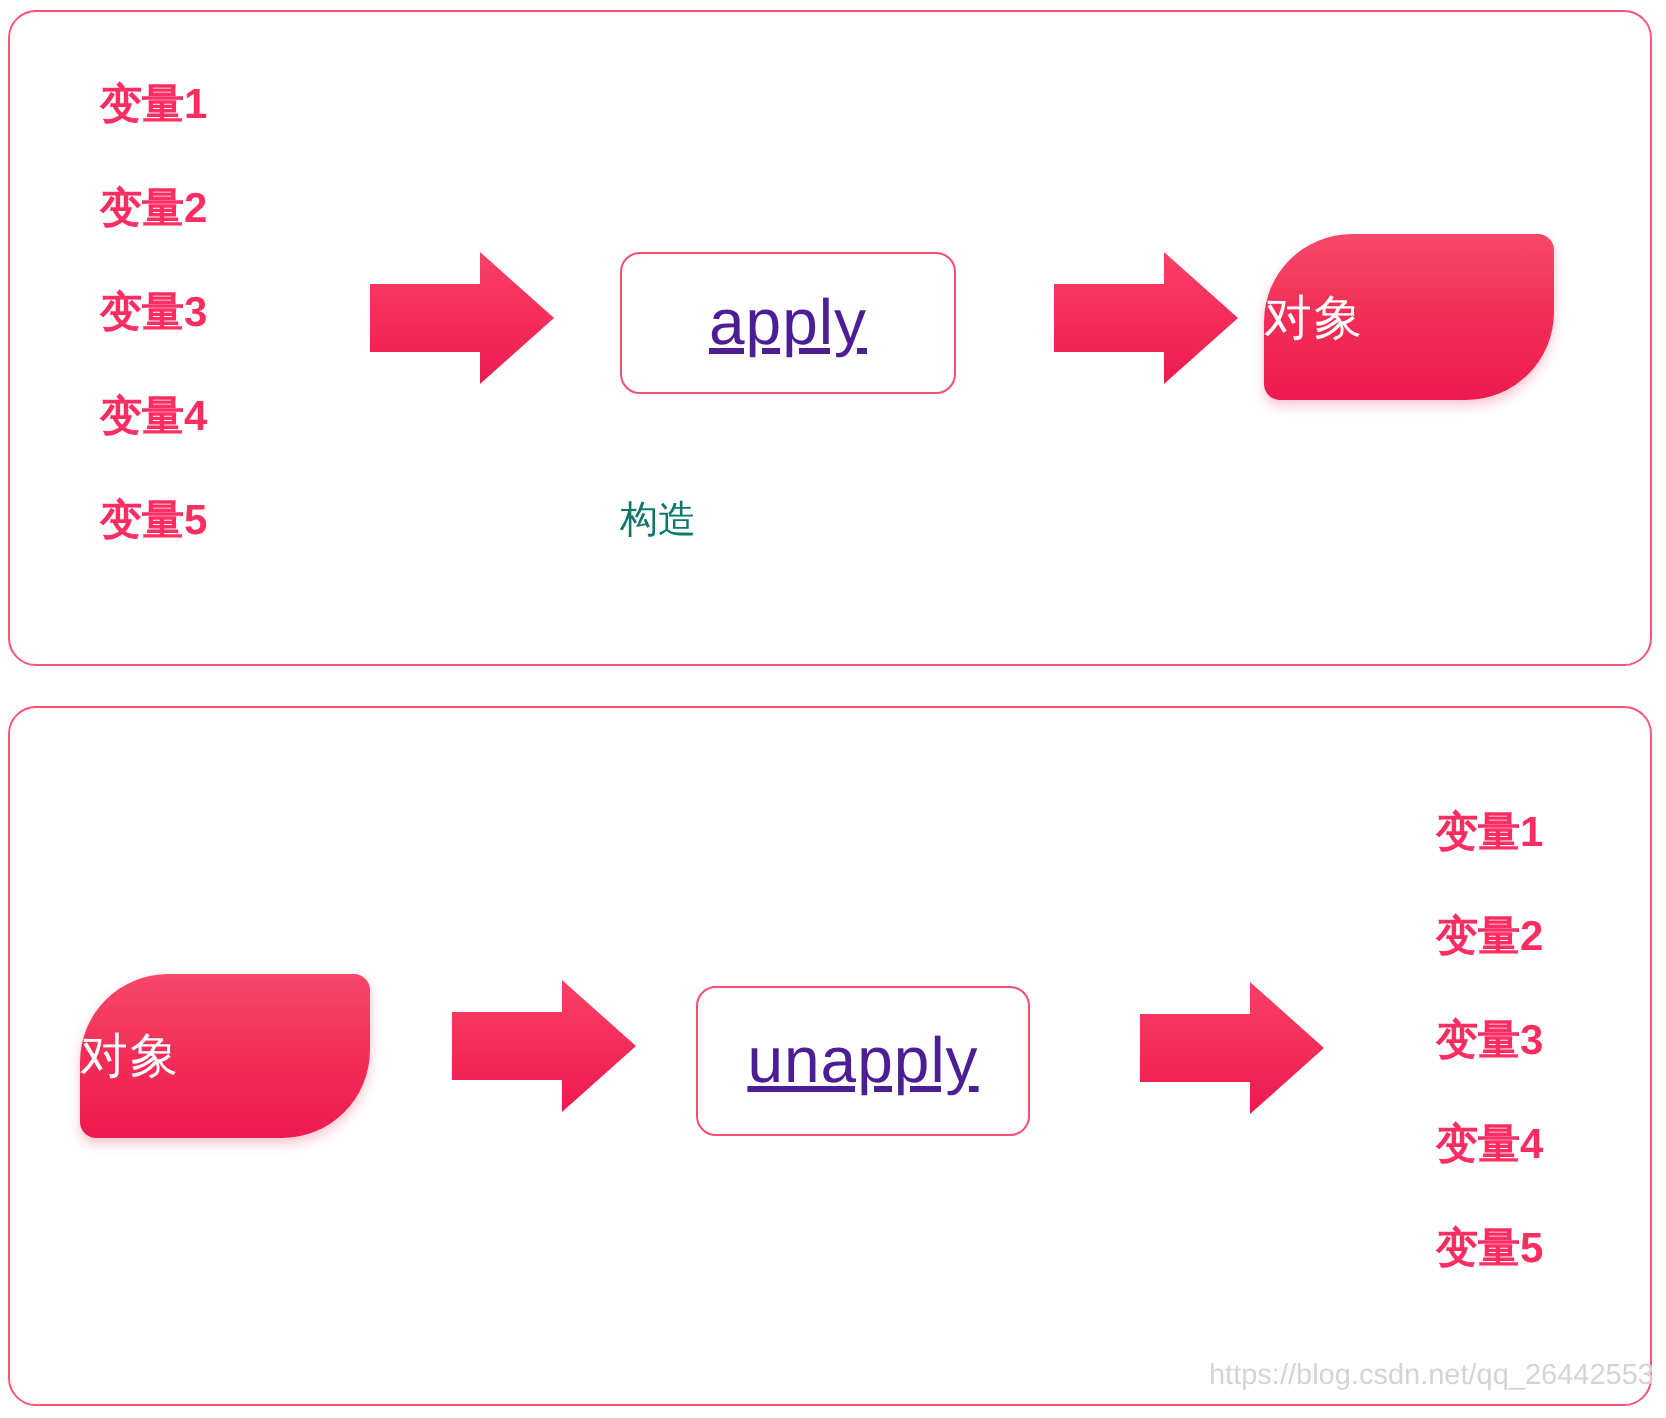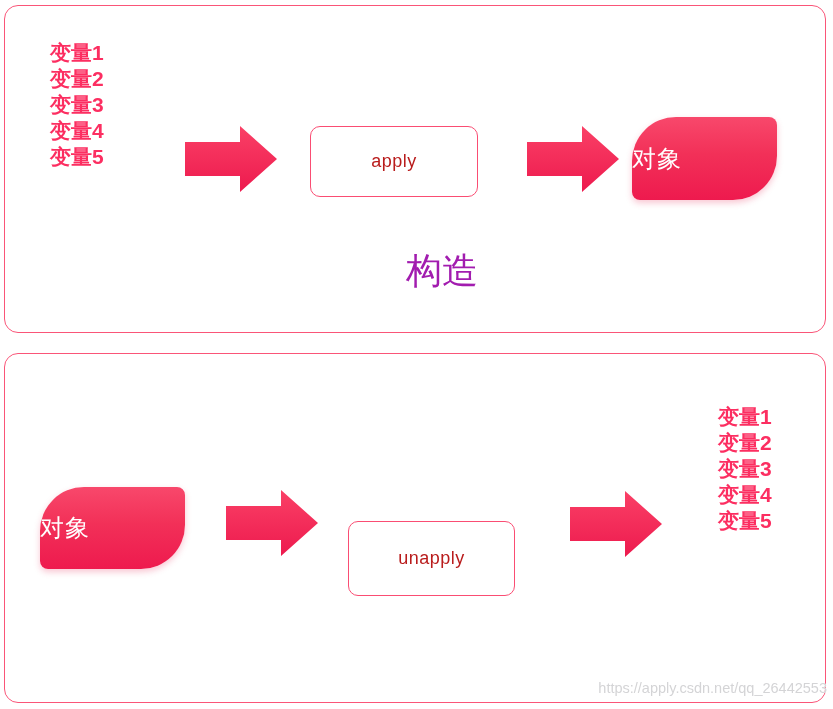--- a/index.html
+++ b/index.html
@@ -24,20 +24,21 @@
     background: #ffffff;
     box-sizing: border-box;
   }
   #panel-construction { top: 5px;   height: 328px; }
   #panel-deconstruction { top: 353px; height: 350px; }
 
   .var-list {
     position: absolute;
     display: flex;
     flex-direction: column;
+    gap: 26px;
   }
   .var-item {
     font-size: 21px;
     font-weight: 700;
     color: #fc2e61;
     line-height: 26px;
     white-space: nowrap;
   }
   #vars-construction { left: 50px; top: 40px; }
   #vars-deconstruction { left: 718px; top: 404px; text-align: left; }
@@ -51,48 +52,49 @@
     position: absolute;
     border: 1.5px solid #fa4d73;
     border-radius: 10px;
     background: #ffffff;
     display: flex;
     align-items: center;
     justify-content: center;
     box-sizing: border-box;
   }
   .process-label {
-    font-size: 18px;
-    color: #b91c1c;
+    font-size: 32px;
+    color: #4c1d95;
     letter-spacing: 0.5px;
+    text-decoration: underline;
   }
   #box-apply   { left: 310px; top: 126px; width: 168px; height: 71px; }
-  #box-unapply { left: 348px; top: 493px; width: 167px; height: 75px; margin-top: 28px; }
+  #box-unapply { left: 348px; top: 493px; width: 167px; height: 75px; }
 
   .object-node {
     position: absolute;
     background: linear-gradient(180deg, #f8486b 0%, #f23058 45%, #ee1a4e 100%);
     border-radius: 44px 8px 44px 8px;
     display: flex;
     align-items: center;
     box-shadow: 0 3px 6px rgba(233, 30, 78, 0.25);
   }
   .object-label {
     color: #ffffff;
     font-size: 24px;
     letter-spacing: 1px;
   }
   #object-construction   { left: 632px; top: 117px; width: 145px; height: 83px; }
   #object-deconstruction { left: 40px;  top: 487px; width: 145px; height: 82px; }
 
   .caption {
     position: absolute;
-    font-size: 36px;
-    color: #a21caf;
-    text-align: right;
+    font-size: 19px;
+    color: #0f766e;
+    text-align: left;
     white-space: nowrap;
   }
   #caption-construction   { left: 310px; top: 247px; width: 168px; }
   #caption-deconstruction { left: 348px; top: 632px; width: 167px; }
 
   #arrow-c1 { left: 185px; top: 125px; }
   #arrow-c2 { left: 527px; top: 125px; }
   #arrow-d1 { left: 226px; top: 489px; }
   #arrow-d2 { left: 570px; top: 490px; }
 
@@ -170,15 +172,15 @@
 
   <div class="var-list" id="vars-deconstruction">
     <div class="var-item">变量1</div>
     <div class="var-item">变量2</div>
     <div class="var-item">变量3</div>
     <div class="var-item">变量4</div>
     <div class="var-item">变量5</div>
   </div>
 
 
-  <div id="watermark">https://apply.csdn.net/qq_26442553</div>
+  <div id="watermark">https://blog.csdn.net/qq_26442553</div>
 
 </div>
 
 </body></html>

